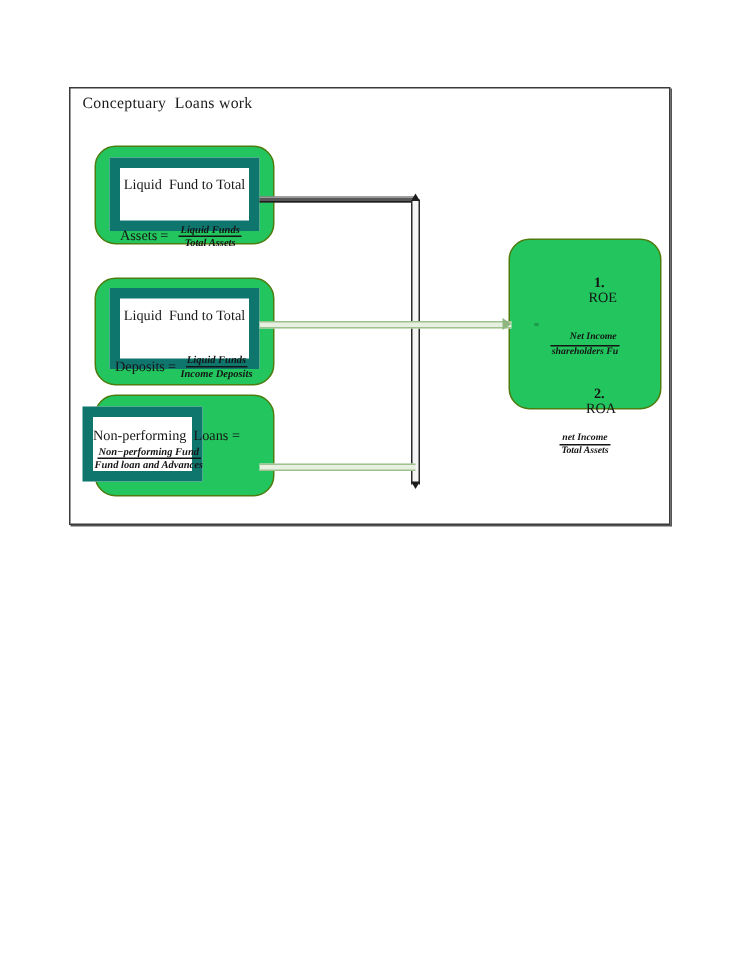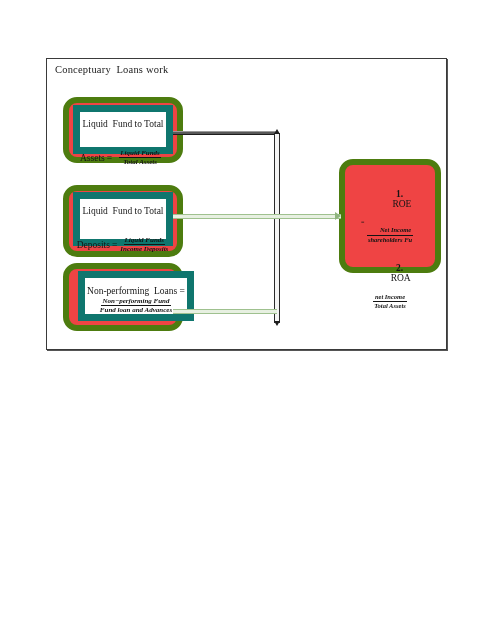--- a/index.html
+++ b/index.html
@@ -34,23 +34,23 @@
     top: 5px;
     font-size: 10.5px;
     color: #1b1b1b;
     letter-spacing: 0.2px;
     white-space: pre;
   }
 
   
   .green-shell {
     position: absolute;
-    border: 6px solid #4d7c0f;
+    border: 1px solid #4d7c0f;
     border-radius: 14px;
-    background: #ef4444;
+    background: #22c55e;
     box-sizing: border-box;
   }
 
   
   .inner-box {
     position: absolute;
     border: 7px solid #0f766e;
     background: #ffffff;
     box-sizing: border-box;
   }
@@ -203,21 +203,21 @@
       <span class="eq-op">=</span>
       <span class="frac">
         <span class="num">Liquid Funds</span>
         <span class="den">Income Deposits</span>
       </span>
     </div>
   </div>
 
   <div class="green-shell" style="left:16px; top:204px; width:120px; height:68px;">
   </div>
-  <div class="inner-box" style="left:31px; top:212px; width:116px; height:50px; padding-top:8px;">
+  <div class="inner-box" style="left:8px; top:212px; width:80px; height:50px; padding-top:8px;">
     <div class="stack-head">Non-performing  Loans =</div>
     <div class="stack-frac">
       <span class="frac">
         <span class="num">Non−performing Fund</span>
         <span class="den">Fund loan and Advances</span>
       </span>
     </div>
   </div>
 
   <div class="green-shell" style="left:292px; top:100px; width:102px; height:114px; padding-top:12px;">

